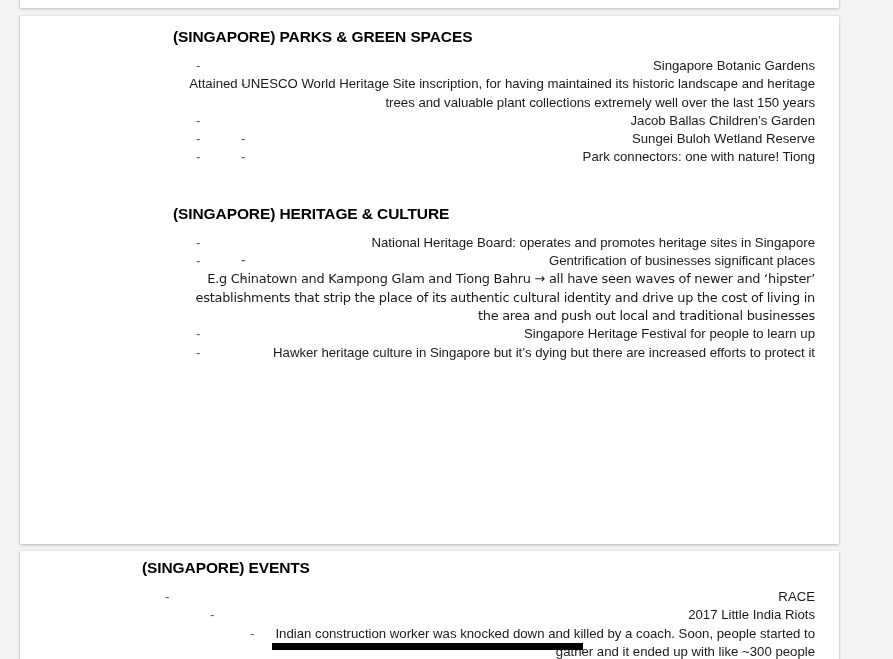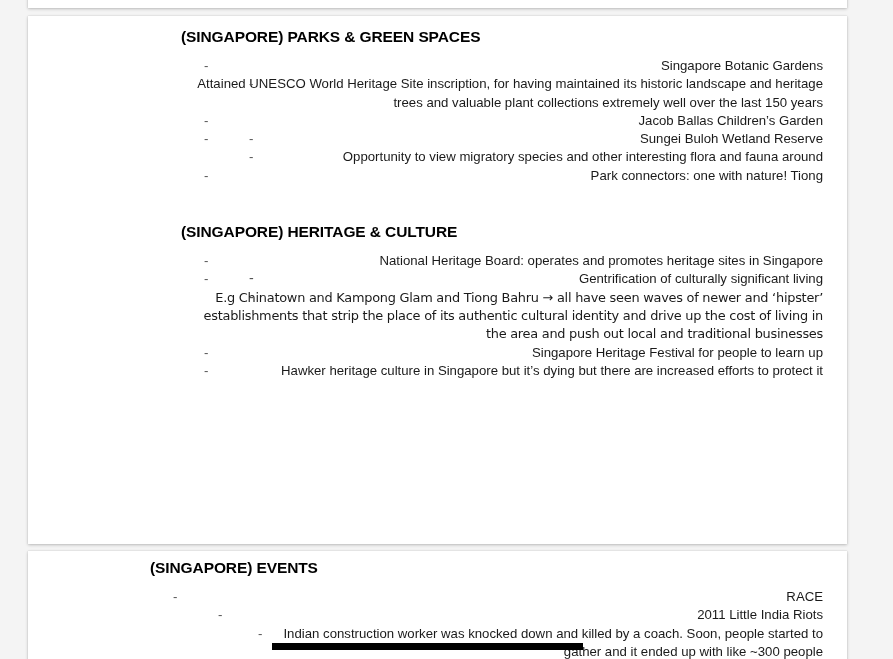--- a/index.html
+++ b/index.html
@@ -19,21 +19,21 @@
     position: relative;
     width: 893px;
     height: 659px;
     background: #f4f4f4;
     overflow: hidden;
   }
 
   
   .page {
     position: absolute;
-    left: 28px;
+    left: 20px;
     width: 819px;
     background: #ffffff;
     box-shadow: 0 1px 3px rgba(0,0,0,0.22), 0 0 1px rgba(0,0,0,0.16);
     box-sizing: border-box;
     overflow: hidden;
   }
   .page-top-sliver { top: -44px; height: 52px; }
   .page-main      { top: 16px;  height: 528px; }
   .page-bottom    { top: 551px; height: 140px; }
 
@@ -132,42 +132,41 @@
       </div>
       <div class="line lvl2">
         <span class="dash">-</span>
       </div>
       <div class="line lvl1">
         <span class="dash">-</span>
         <span class="txt">Sungei Buloh Wetland Reserve</span>
       </div>
       <div class="line lvl2">
         <span class="dash">-</span>
-        <span class="txt">Opportunity to view migratory species and other interesting flora and fauna around</span>
       </div>
       <div class="line lvl1">
         <span class="dash">-</span>
         <span class="txt">Park connectors: one with nature! Tiong</span>
       </div>
 
       <div class="sec-gap"></div>
 
       <div class="heading">(SINGAPORE) HERITAGE &amp; CULTURE</div>
       <div class="head-gap"></div>
 
       <div class="line lvl1">
         <span class="dash">-</span>
         <span class="txt">National Heritage Board: operates and promotes heritage sites in Singapore</span>
       </div>
       <div class="line lvl2 alt-face">
         <span class="dash">-</span>
       </div>
       <div class="line lvl1">
         <span class="dash">-</span>
-        <span class="txt">Gentrification of culturally significant living</span>
+        <span class="txt">Gentrification of businesses significant places</span>
       </div>
       <div class="line lvl2 alt-face">
         <span class="dash">-</span>
         <span class="txt">E.g Chinatown and Kampong Glam and Tiong Bahru → all have seen waves of newer and ‘hipster’ establishments that strip the place of its authentic cultural identity and drive up the cost of living in the area and push out local and traditional businesses</span>
       </div>
       <div class="line lvl1">
         <span class="dash">-</span>
         <span class="txt">Singapore Heritage Festival for people to learn up</span>
       </div>
       <div class="line lvl1">
@@ -183,21 +182,21 @@
 
       <div class="heading">(SINGAPORE) EVENTS</div>
       <div class="head-gap"></div>
 
       <div class="line lvl1">
         <span class="dash">-</span>
         <span class="txt">RACE</span>
       </div>
       <div class="line lvl2">
         <span class="dash">-</span>
-        <span class="txt">2011 Little India Riots</span>
+        <span class="txt">2017 Little India Riots</span>
       </div>
       <div class="line lvl3">
         <span class="dash">-</span>
         <span class="txt">Indian construction worker was knocked down and killed by a coach. Soon, people started to gather and it ended up with like ~300 people</span>
       </div>
     </div>
   </div>
 
   <div class="redaction-bar"></div>
 

